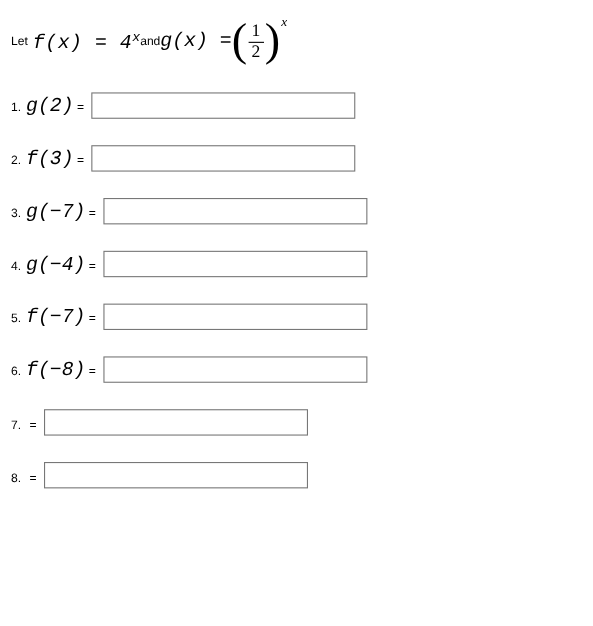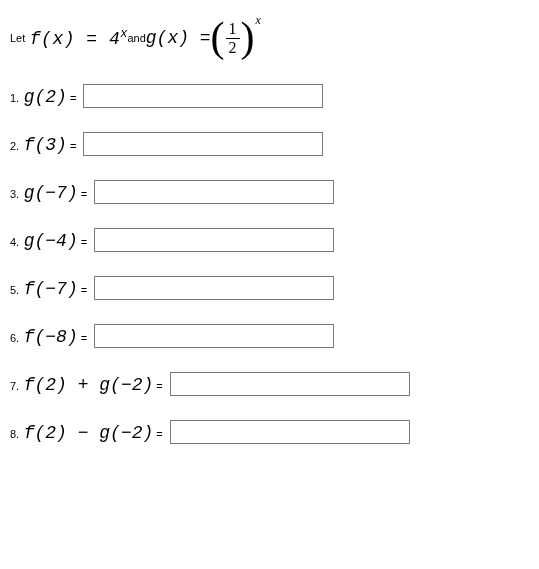--- a/index.html
+++ b/index.html
@@ -139,23 +139,23 @@
 
 <div class="row">
   <span class="label">
     <span class="sans">6.</span><span>&nbsp;</span><span class="math">f(−8)</span><span class="sans"> = </span>
   </span>
   <input type="text" style="">
 </div>
 
 <div class="row">
   <span class="label">
-    <span class="sans">7.</span><span>&nbsp;</span><span class="math">f(2) + g(−2)</span><span class="sans"> = </span>
+    <span class="sans">7.</span><span>&nbsp;</span><span class="sans"> = </span>
   </span>
   <input type="text" style="">
 </div>
 
 <div class="row">
   <span class="label">
-    <span class="sans">8.</span><span>&nbsp;</span><span class="math">f(2) − g(−2)</span><span class="sans"> = </span>
+    <span class="sans">8.</span><span>&nbsp;</span><span class="sans"> = </span>
   </span>
   <input type="text" style="">
 </div>
 
 </body></html>

